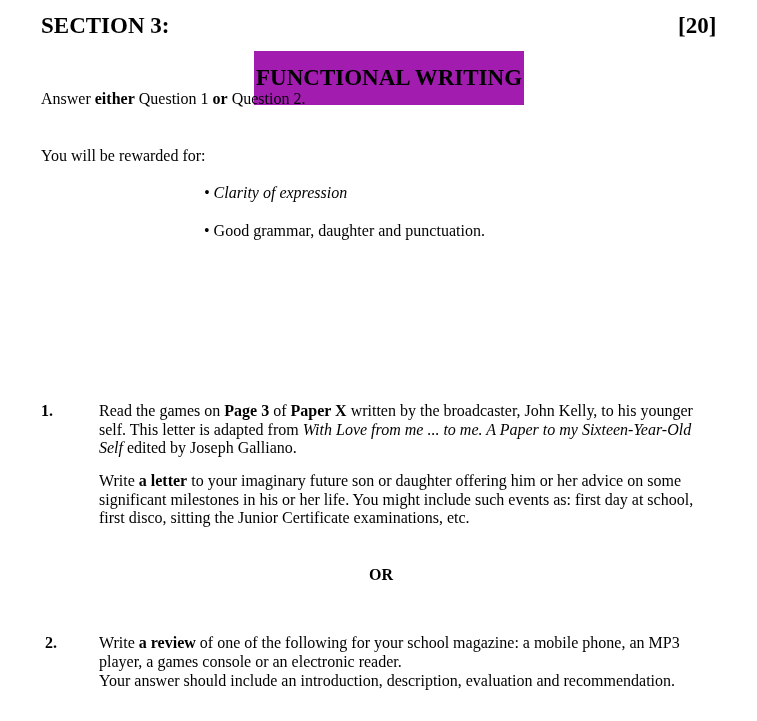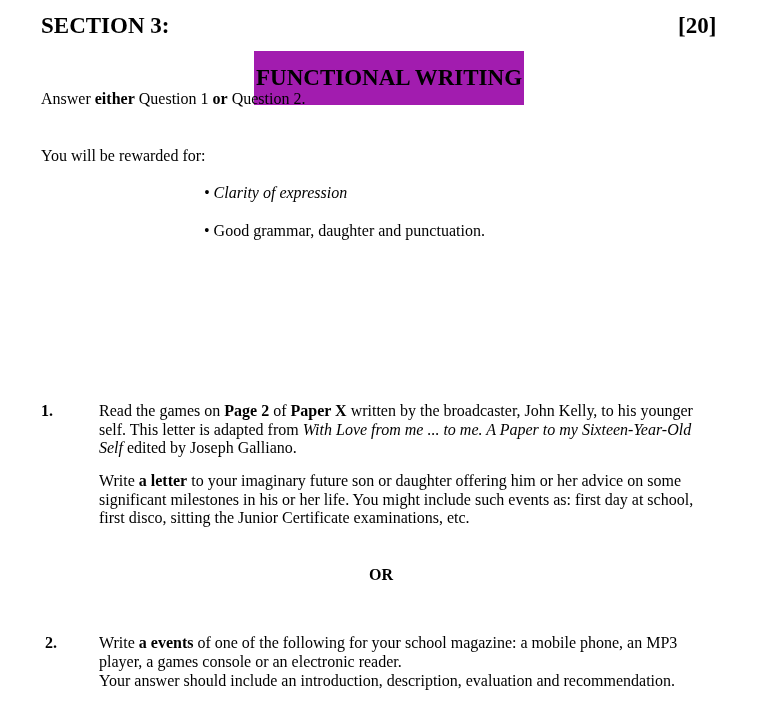--- a/index.html
+++ b/index.html
@@ -34,21 +34,21 @@
 <div class="abs txt instr"><span>Answer </span><b>either</b><span> Question 1 </span><b>or</b><span> Question 2.</span></div>
 
 <div class="abs txt reward">You will be rewarded for:</div>
 
 <ul class="abs bullets">
   <li style="margin-bottom:19px;font-style:italic;">• Clarity of expression</li>
   <li>• Good grammar, daughter and punctuation.</li>
 </ul>
 
 <div class="abs qnum" style="left:41px; top:402px;">1.</div>
-<div class="abs qtext" style="left:99px; top:402px;"><span>Read the games on </span><b>Page 2</b><span> of </span><b>Paper X</b><span> written by the broadcaster, John Kelly, to his younger self.  This letter is adapted from </span><i>With Love from me ... to me. A Paper to my Sixteen-Year-Old Self</i><span> edited by Joseph Galliano.</span></div>
+<div class="abs qtext" style="left:99px; top:402px;"><span>Read the games on </span><b>Page 3</b><span> of </span><b>Paper X</b><span> written by the broadcaster, John Kelly, to his younger self.  This letter is adapted from </span><i>With Love from me ... to me. A Paper to my Sixteen-Year-Old Self</i><span> edited by Joseph Galliano.</span></div>
 
 <div class="abs qtext" style="left:99px; top:472px;"><span>Write </span><b>a letter</b><span> to your imaginary future son or daughter offering him or her advice on some significant milestones in his or her life.  You might include such events as: first day at school, first disco, sitting the Junior Certificate examinations, etc.</span></div>
 
 <div class="abs or">OR</div>
 
 <div class="abs qnum" style="left:45px; top:634px;">2.</div>
-<div class="abs qtext" style="left:99px; top:634px;"><span>Write </span><b>a events</b><span> of one of the following for your school magazine: a mobile phone, an MP3 player, a games console or an electronic reader.</span></div>
+<div class="abs qtext" style="left:99px; top:634px;"><span>Write </span><b>a review</b><span> of one of the following for your school magazine: a mobile phone, an MP3 player, a games console or an electronic reader.</span></div>
 <div class="abs qtext" style="left:99px; top:672px;">Your answer should include an introduction, description, evaluation and recommendation.</div>
 
 </body></html>

